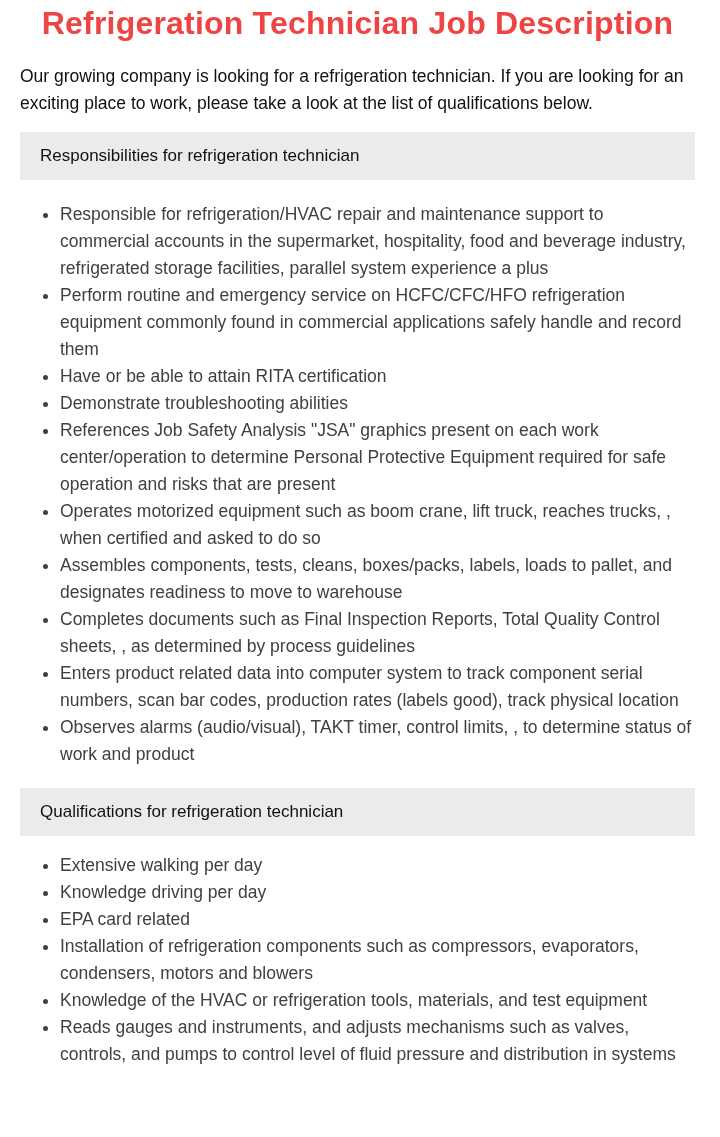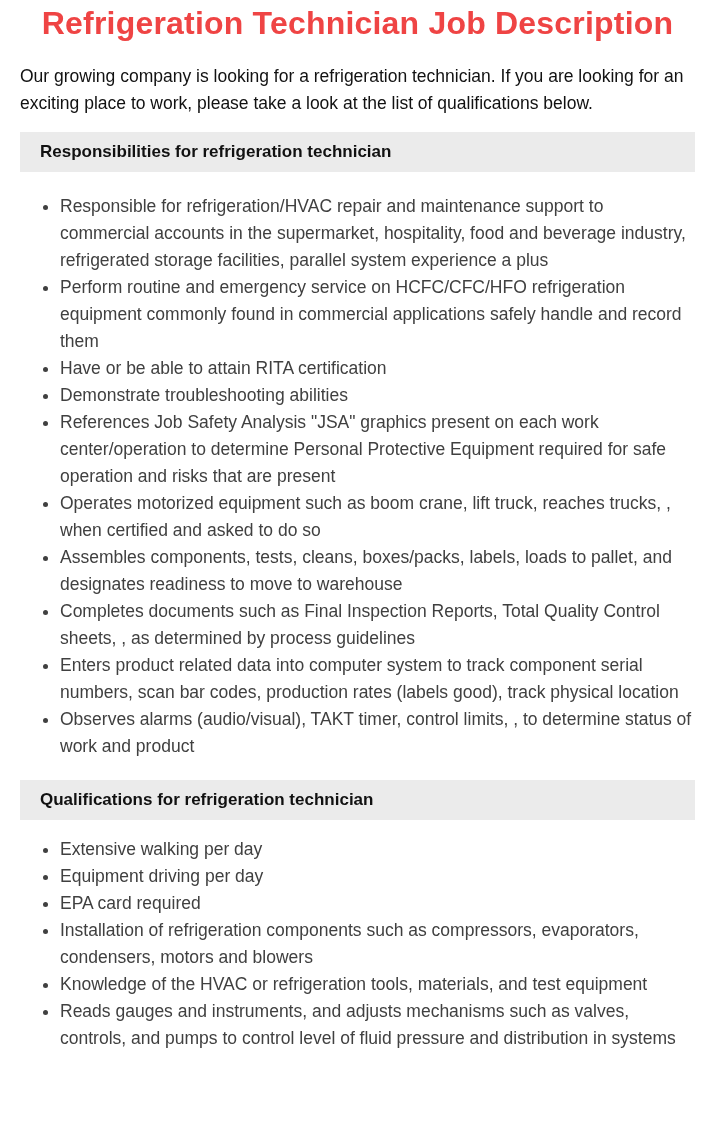--- a/index.html
+++ b/index.html
@@ -31,26 +31,26 @@
     }
     .intro {
       margin: 20px 0 0 0;
       font-size: 17.5px;
       line-height: 27px;
       color: #111111;
     }
     .section-header {
       margin-top: 15px;
       background: #ebebeb;
-      height: 40px;
+      height: 48px;
       padding-left: 20px;
       display: flex;
       align-items: center;
       font-size: 17px;
-      font-weight: bold;
+      font-weight: normal;
       color: #111111;
     }
     ul {
       margin: 0;
       padding: 0 0 0 40px;
       list-style: disc;
     }
     ul.resp { margin-top: 21px; }
     ul.qual { margin-top: 16px; }
     li {
@@ -80,20 +80,20 @@
       <li>Completes documents such as Final Inspection Reports, Total Quality Control sheets, , as determined by process guidelines</li>
       <li>Enters product related data into computer system to track component serial numbers, scan bar codes, production rates (labels good), track physical location</li>
       <li>Observes alarms (audio/visual), TAKT timer, control limits, , to determine status of work and product</li>
     </ul>
   </section>
 
   <section>
     <div class="section-header qual-header">Qualifications for refrigeration technician</div>
     <ul class="qual">
       <li>Extensive walking per day</li>
-      <li>Equipment driving per day</li>
-      <li>EPA card required</li>
+      <li>Knowledge driving per day</li>
+      <li>EPA card related</li>
       <li>Installation of refrigeration components such as compressors, evaporators, condensers, motors and blowers</li>
       <li>Knowledge of the HVAC or refrigeration tools, materials, and test equipment</li>
       <li>Reads gauges and instruments, and adjusts mechanisms such as valves, controls, and pumps to control level of fluid pressure and distribution in systems</li>
     </ul>
   </section>
 </div>
 
 </body></html>

